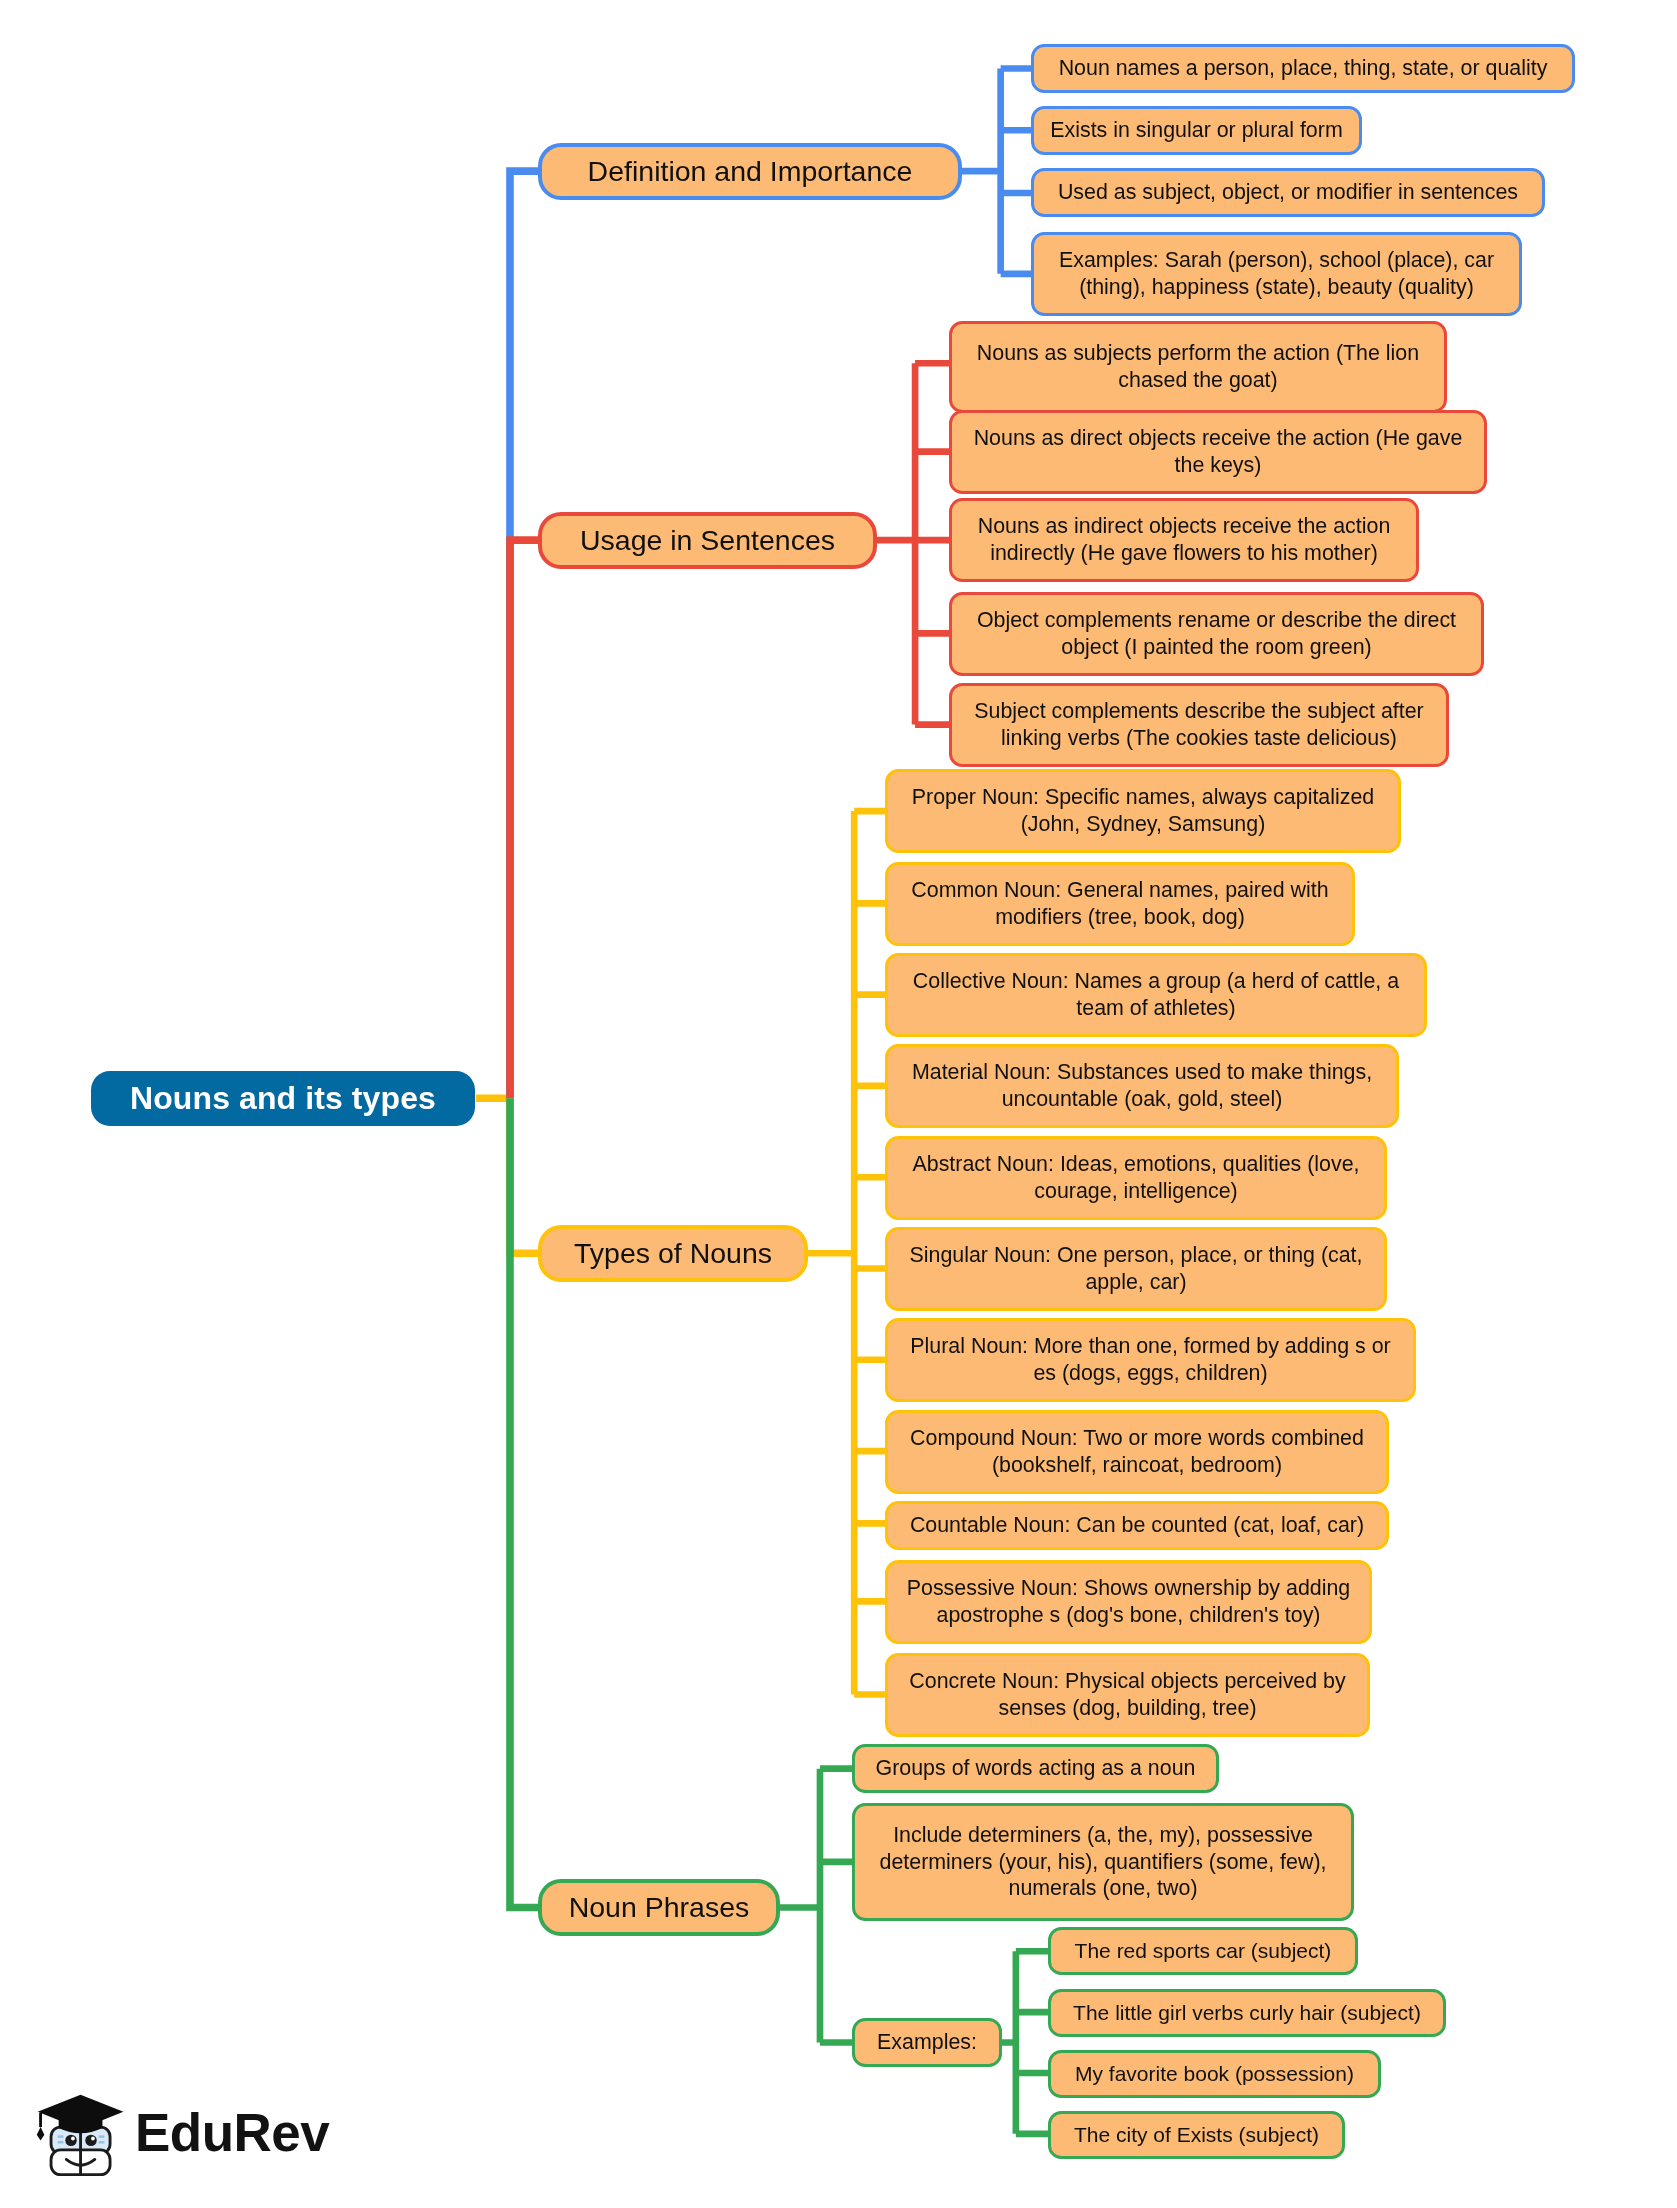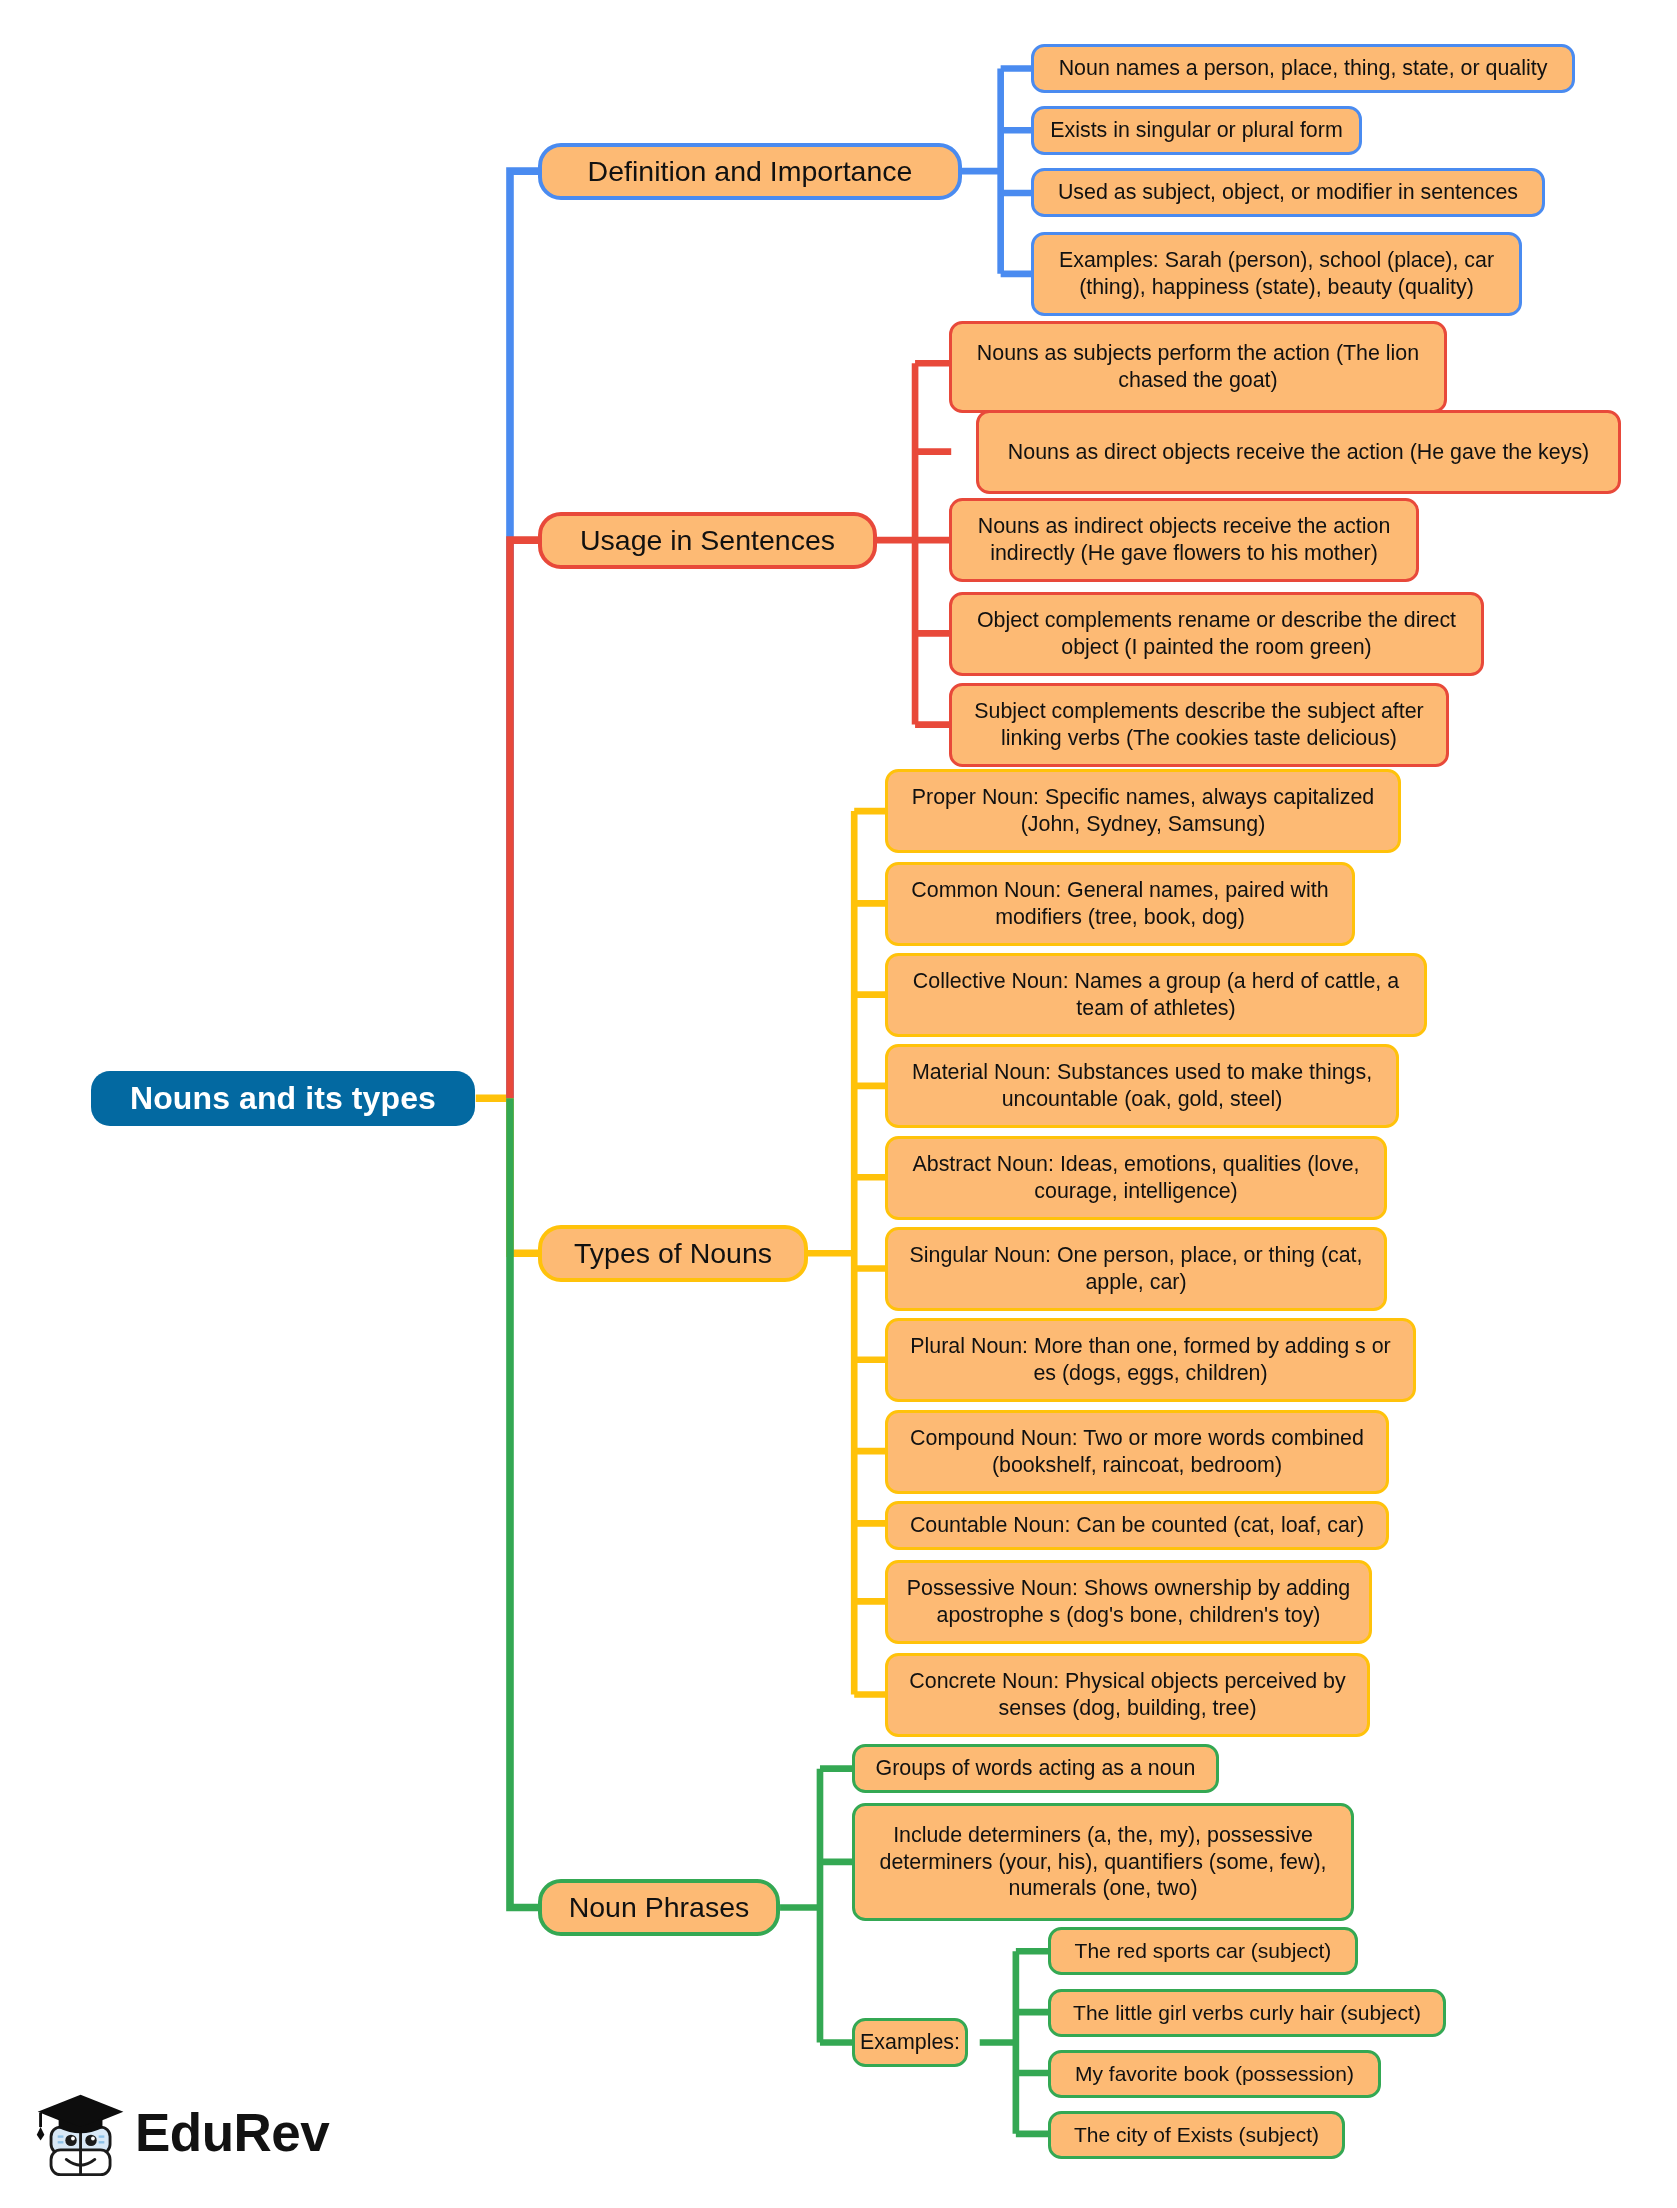--- a/index.html
+++ b/index.html
@@ -166,21 +166,21 @@
   <div class="node leaf c-blue" style="left:1031px; top:106px; width:331px; height:49px;">Exists in singular or plural form</div>
 
   <div class="node leaf c-blue" style="left:1031px; top:168px; width:514px; height:49px;">Used as subject, object, or modifier in sentences</div>
 
   <div class="node leaf c-blue" style="left:1031px; top:232px; width:491px; height:84px;">Examples: Sarah (person), school (place), car (thing), happiness (state), beauty (quality)</div>
 
   <div class="node branch c-red" style="left:538px; top:512px; width:339px; height:57px;">Usage in Sentences</div>
 
   <div class="node leaf c-red" style="left:949px; top:321px; width:498px; height:92px;">Nouns as subjects perform the action (The lion chased the goat)</div>
 
-  <div class="node leaf c-red" style="left:949px; top:410px; width:645px; height:84px;margin-left:27px;">Nouns as direct objects receive the action (He gave the keys)</div>
+  <div class="node leaf c-red" style="left:949px; top:410px; width:538px; height:84px;">Nouns as direct objects receive the action (He gave the keys)</div>
 
   <div class="node leaf c-red" style="left:949px; top:498px; width:470px; height:84px;">Nouns as indirect objects receive the action indirectly (He gave flowers to his mother)</div>
 
   <div class="node leaf c-red" style="left:949px; top:592px; width:535px; height:84px;">Object complements rename or describe the direct object (I painted the room green)</div>
 
   <div class="node leaf c-red" style="left:949px; top:683px; width:500px; height:84px;">Subject complements describe the subject after linking verbs (The cookies taste delicious)</div>
 
   <div class="node branch c-yellow" style="left:538px; top:1225px; width:270px; height:57px;">Types of Nouns</div>
 
   <div class="node leaf c-yellow" style="left:885px; top:769px; width:516px; height:84px;">Proper Noun: Specific names, always capitalized (John, Sydney, Samsung)</div>
@@ -204,21 +204,21 @@
   <div class="node leaf c-yellow" style="left:885px; top:1560px; width:487px; height:84px;">Possessive Noun: Shows ownership by adding apostrophe s (dog's bone, children's toy)</div>
 
   <div class="node leaf c-yellow" style="left:885px; top:1653px; width:485px; height:84px;">Concrete Noun: Physical objects perceived by senses (dog, building, tree)</div>
 
   <div class="node branch c-green" style="left:538px; top:1879px; width:242px; height:57px;">Noun Phrases</div>
 
   <div class="node leaf c-green" style="left:852px; top:1744px; width:367px; height:49px;">Groups of words acting as a noun</div>
 
   <div class="node leaf c-green" style="left:852px; top:1803px; width:502px; height:118px;">Include determiners (a, the, my), possessive determiners (your, his), quantifiers (some, few), numerals (one, two)</div>
 
-  <div class="node leaf c-green" style="left:852px; top:2018px; width:116px; height:49px;">Examples:</div>
+  <div class="node leaf c-green" style="left:852px; top:2018px; width:150px; height:49px;">Examples:</div>
 
   <div class="node leaf sub c-green" style="left:1048px; top:1927px; width:310px; height:48px;">The red sports car (subject)</div>
 
   <div class="node leaf sub c-green" style="left:1048px; top:1989px; width:398px; height:48px;">The little girl verbs curly hair (subject)</div>
 
   <div class="node leaf sub c-green" style="left:1048px; top:2050px; width:333px; height:48px;">My favorite book (possession)</div>
 
   <div class="node leaf sub c-green" style="left:1048px; top:2111px; width:297px; height:48px;">The city of Exists (subject)</div>
 
   <div id="logo">

